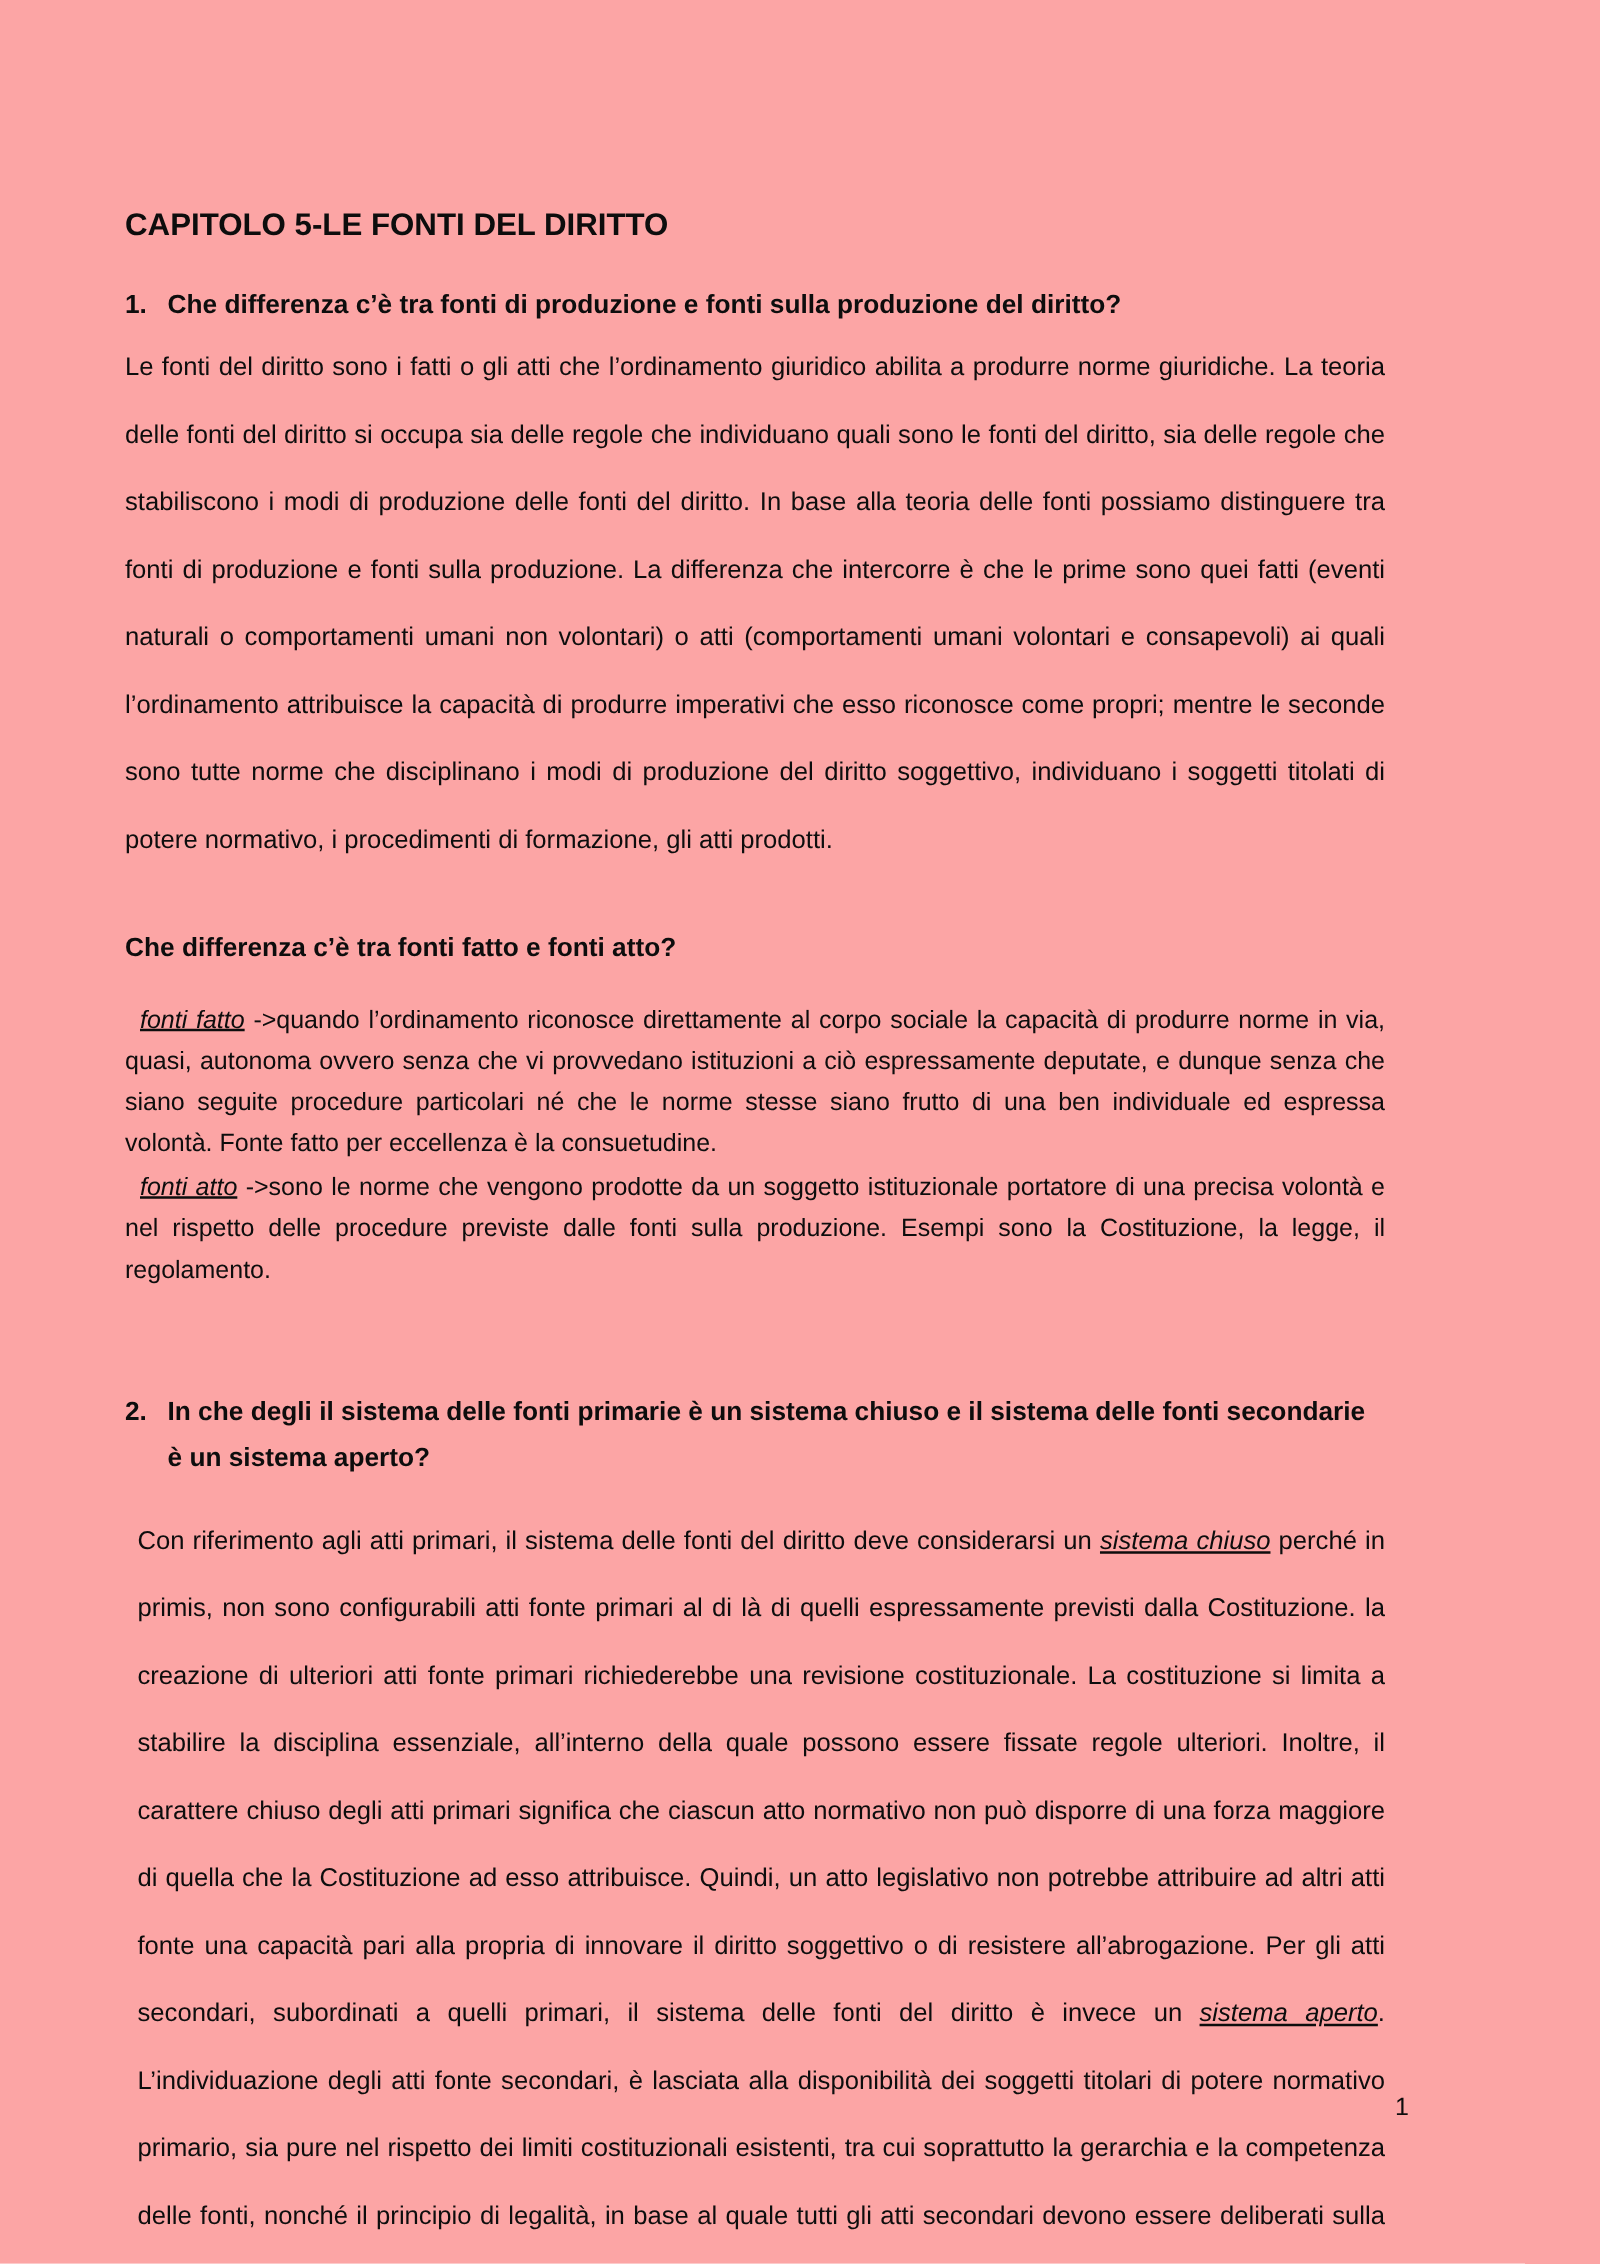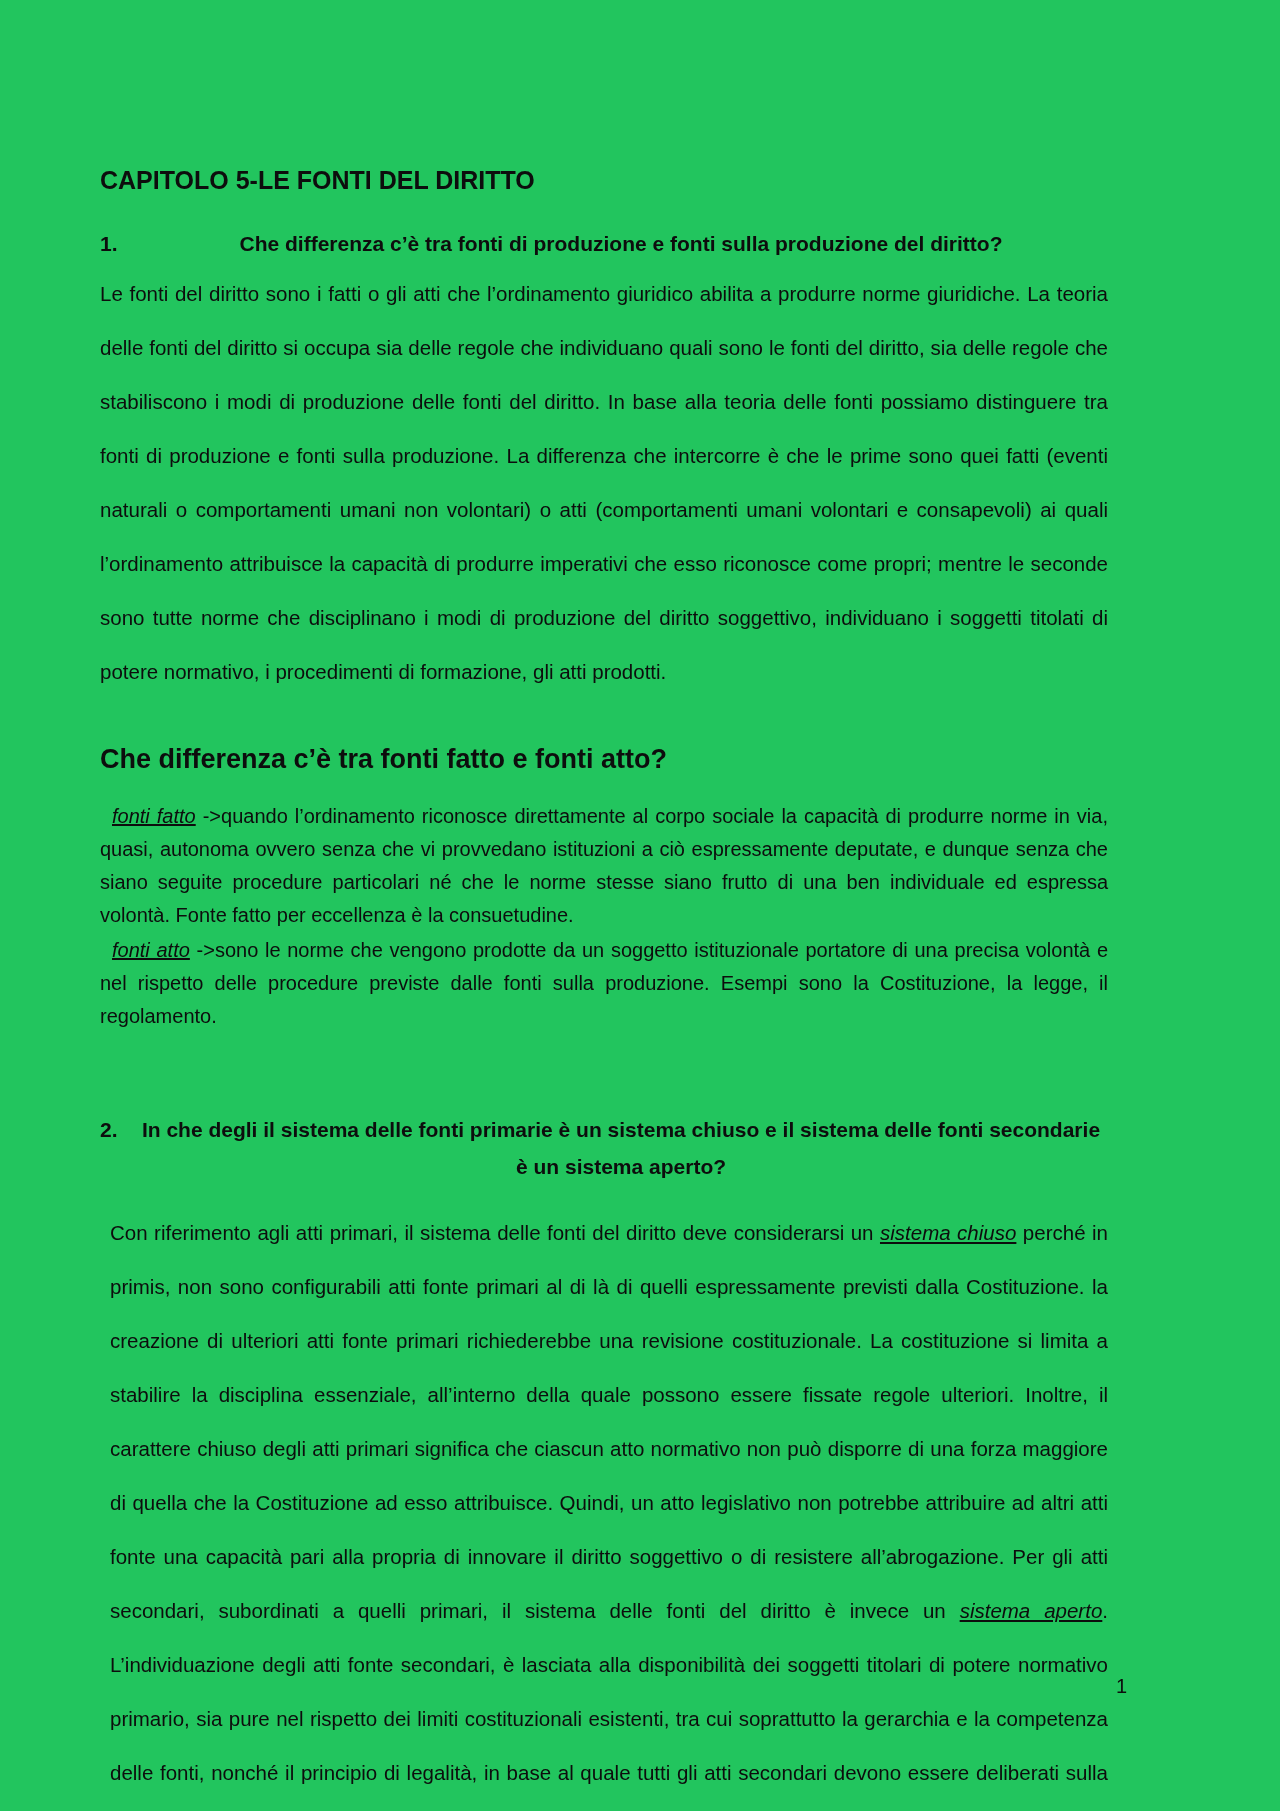--- a/index.html
+++ b/index.html
@@ -1,21 +1,21 @@
 <!DOCTYPE html>
 <html lang="it"><head>
 <meta charset="utf-8">
 <style>
   html, body { margin: 0; padding: 0; background: #ffffff; }
   .page {
     position: relative;
     width: 1280px;
     height: 1811px;
     margin: 0 auto;
-    background: #22c55e;
+    background: #fca5a5;
     color: #0d0d0d;
     font-family: "Liberation Sans", sans-serif;
     box-sizing: border-box;
     padding: 165px 172px 0 100px;
     overflow: hidden;
   }
   .doc-title {
     font-size: 25px;
     font-weight: bold;
     line-height: 30px;
@@ -23,29 +23,29 @@
   }
   .question-row {
     display: flex;
     align-items: flex-start;
     font-size: 21px;
     font-weight: bold;
     line-height: 37px;
     margin: 0;
   }
   .q-num { flex: none; width: 34px; }
-  .q-text { flex: 1; text-align: center; }
+  .q-text { flex: 1; }
   .body-par {
     font-size: 20.5px;
     line-height: 54px;
     text-align: justify;
     margin: 5px 0 0 0;
   }
   .sub-heading {
-    font-size: 27px;
+    font-size: 21px;
     font-weight: bold;
     line-height: 28px;
     margin: 46px 0 0 0;
   }
   .term-par {
     font-size: 20px;
     line-height: 33px;
     text-align: justify;
     text-indent: 12px;
     margin: 27px 0 0 0;

